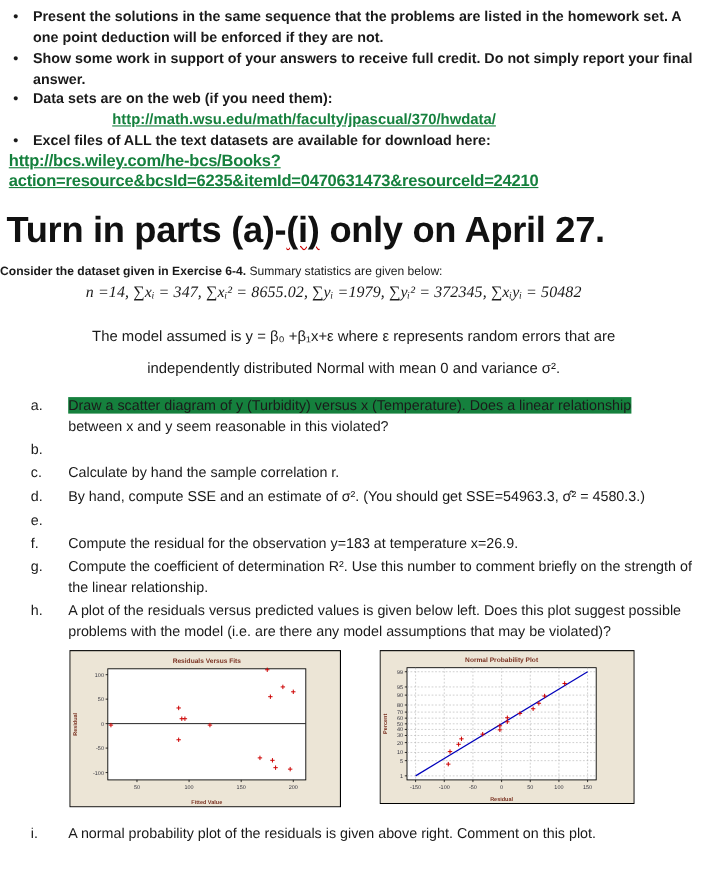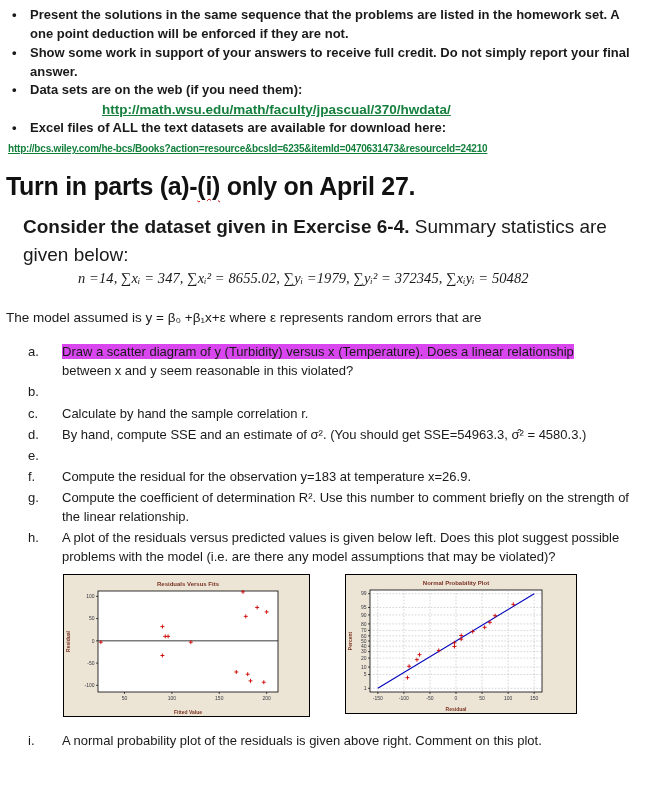--- a/index.html
+++ b/index.html
@@ -7,38 +7,38 @@
   .page{padding:6px 8px 0 0;}
 
   
   .bullets{margin:0 0 4px 0;}
   .bullet{position:relative;padding-left:30px;padding-right:6px;font-weight:bold;font-size:13px;line-height:1.45;}
   .bullet .dot{position:absolute;left:12px;top:0;}
   .link-row-1{margin:0 0 1px 102px;}
   .link-row-2{margin:0 0 2px 8px;}
   a.doclink{color:#15803d;text-decoration:underline;font-weight:bold;}
   .link-1{font-size:13.5px;}
-  .link-2{font-size:10px;letter-spacing:-0.2px;}
-
-  
-  h1{font-size:25px;margin:16px 0 12px 6px;letter-spacing:-0.3px;color:#111;}
+  .link-2{font-size:15px;letter-spacing:-0.2px;}
+
+  
+  h1{font-size:33px;margin:16px 0 12px 6px;letter-spacing:-0.3px;color:#111;}
   .wavy-red{text-decoration-line:underline;text-decoration-style:wavy;text-decoration-color:#cc0000;text-decoration-thickness:1px;text-underline-offset:3px;}
   .wavy-green{text-decoration-line:underline;text-decoration-style:wavy;text-decoration-color:#2e8b2e;text-decoration-thickness:1px;text-underline-offset:2px;}
 
   
-  .intro{font-size:19px;margin:0 0 2px 23px;line-height:1.45;}
+  .intro{font-size:11px;margin:0 0 2px 0;line-height:1.45;}
   .intro .b{font-weight:bold;}
   .stats{font-family:"Liberation Serif",serif;font-style:italic;font-size:14.5px;margin:2px 0 16px 78px;letter-spacing:0.1px;}
-  .model{font-size:13.5px;margin:4px 0 10px 6px;line-height:2.15;}
+  .model{font-size:13.5px;margin:4px 0 10px 6px;line-height:2.15;text-align:center;}
 
   
   .li{display:flex;padding-left:28px;padding-right:6px;font-size:13px;line-height:1.47;margin-bottom:2px;}
   .li .lab{flex:0 0 34px;}
   .li .txt{flex:1;}
-  .hl{background:#d946ef;}
+  .hl{background:#15803d;}
   .bold{font-weight:bold;}
 
   
   .charts{display:flex;gap:35px;margin:8px 0 10px 63px;}
   .chart-box{display:block;}
 
   .item-i{margin-top:14px;}
 </style>
 </head>
 <body>
@@ -69,21 +69,21 @@
       <a href="#" class="doclink link-2">http://bcs.wiley.com/he-bcs/Books?action=resource&amp;bcsId=6235&amp;itemId=0470631473&amp;resourceId=24210</a>
     </div>
   </div>
 
   <h1><span>Turn in parts (a)-</span><span class="wavy-red">(i)</span><span> only on April 27.</span></h1>
 
   <p class="intro"><span class="b">Consider the dataset given in Exercise 6-4.</span><span>  Summary statistics are given below:</span></p>
 
   <p class="stats">n =14, ∑xᵢ = 347, ∑xᵢ² = 8655.02, ∑yᵢ =1979, ∑yᵢ² = 372345, ∑xᵢyᵢ = 50482</p>
 
-  <p class="model"><span>The model assumed is y = β₀ +β₁x+ε  where  ε represents random errors that are</span><br></p>
+  <p class="model"><span>The model assumed is y = β₀ +β₁x+ε  where  ε represents random errors that are</span><br><span>independently distributed Normal with mean 0 and variance σ².</span></p>
 
   <div class="li">
     <span class="lab">a.</span>
     <span class="txt"><span class="hl">Draw a scatter diagram of y (Turbidity) versus x (Temperature).  Does a linear relationship</span><br><span>between x and y seem reasonable in this violated?</span></span>
   </div>
 
   <div class="li">
     <span class="lab">b.</span>
   </div>
 

